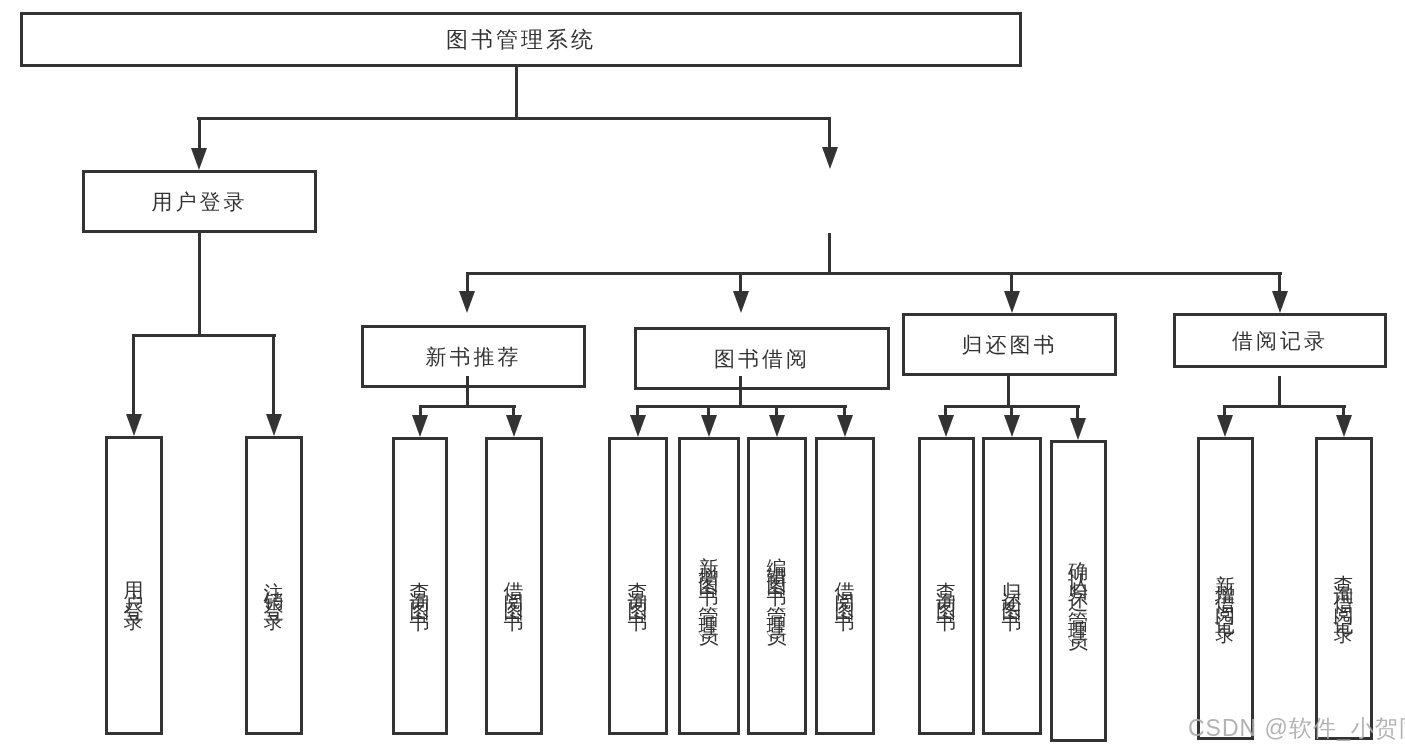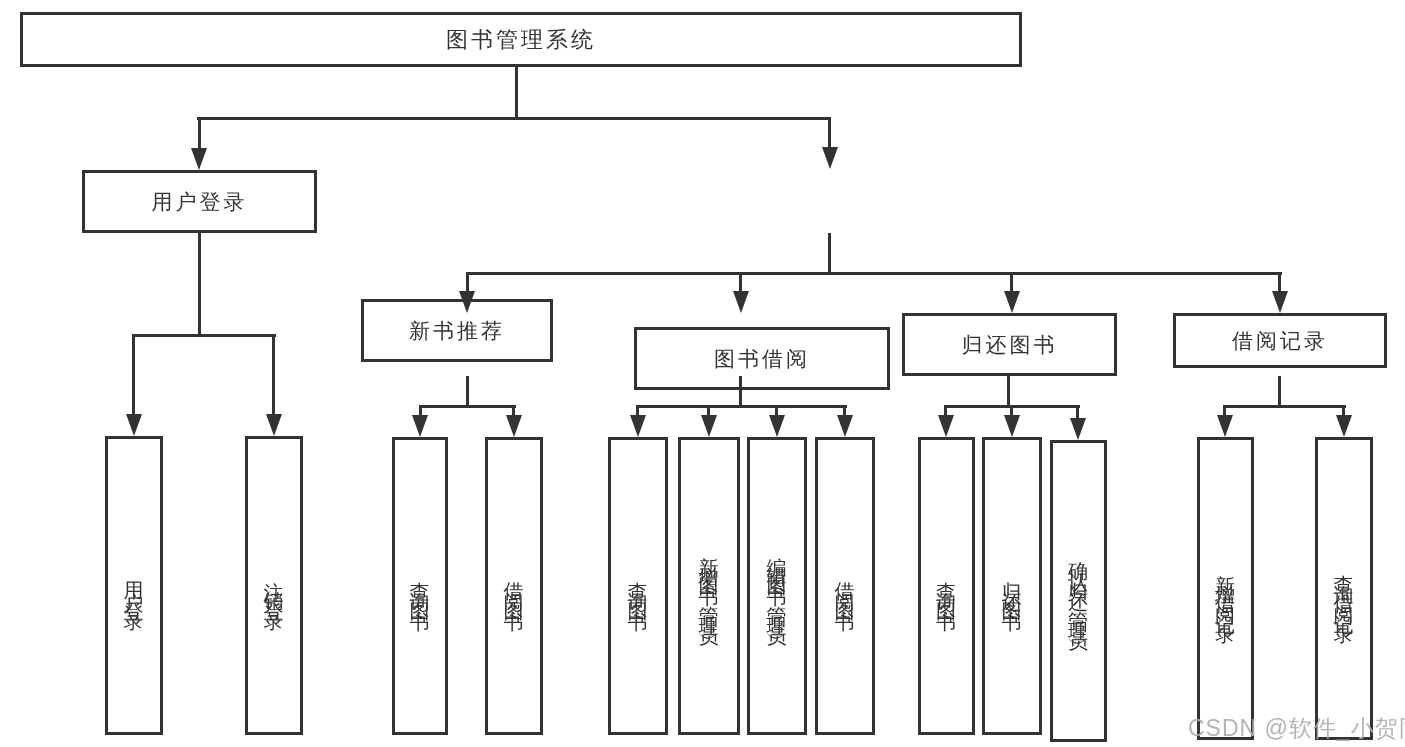--- a/index.html
+++ b/index.html
@@ -53,21 +53,21 @@
 </style>
 </head>
 <body>
 
 <div id="stage">
 
   <div class="box h root-box" style="left:20px;top:12px;width:1002px;height:55px">图书管理系统</div>
 
   <div class="box h" style="left:82px;top:170px;width:235px;height:63px">用户登录</div>
 
-  <div class="box h" style="left:361px;top:299px;width:192px;height:63px">新书推荐</div>
+  <div class="box h" style="left:361px;top:325px;width:225px;height:63px">新书推荐</div>
   <div class="box h" style="left:634px;top:327px;width:256px;height:63px">图书借阅</div>
   <div class="box h" style="left:902px;top:313px;width:215px;height:63px">归还图书</div>
   <div class="box h" style="left:1173px;top:313px;width:214px;height:55px">借阅记录</div>
 
   <div class="box v" style="left:105px;top:436px;width:58px;height:299px">用户登录</div>
   <div class="box v" style="left:245px;top:436px;width:58px;height:299px">注销登录</div>
 
   <div class="box v" style="left:392px;top:437px;width:56px;height:298px">查询图书</div>
   <div class="box v" style="left:485px;top:437px;width:58px;height:298px">借阅图书</div>
 

